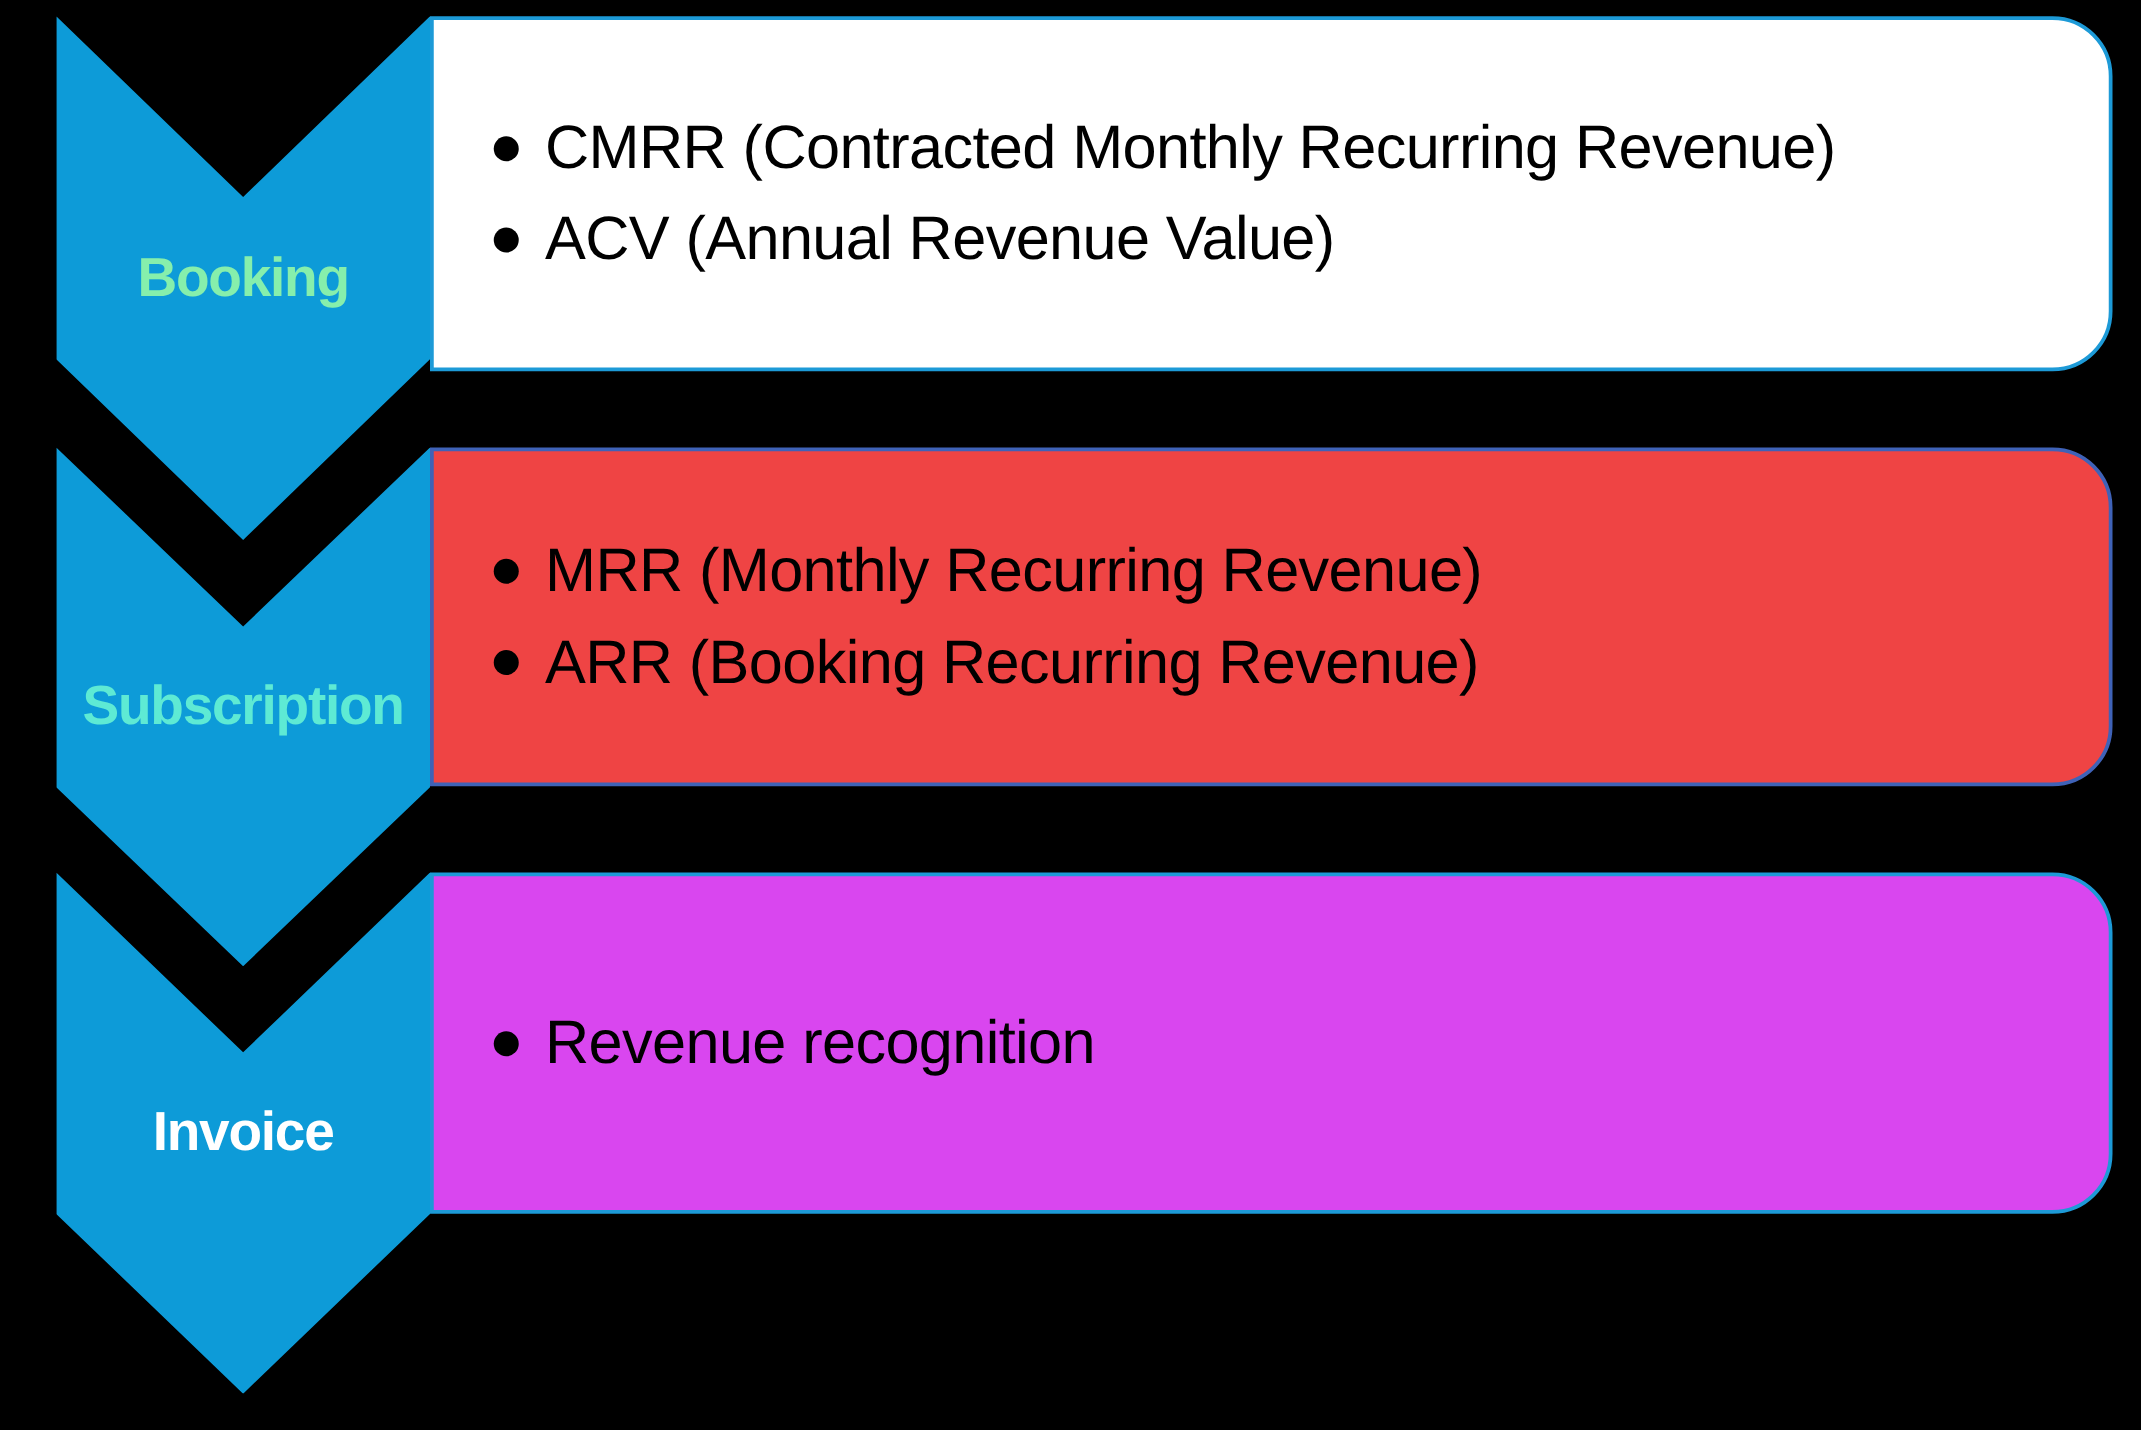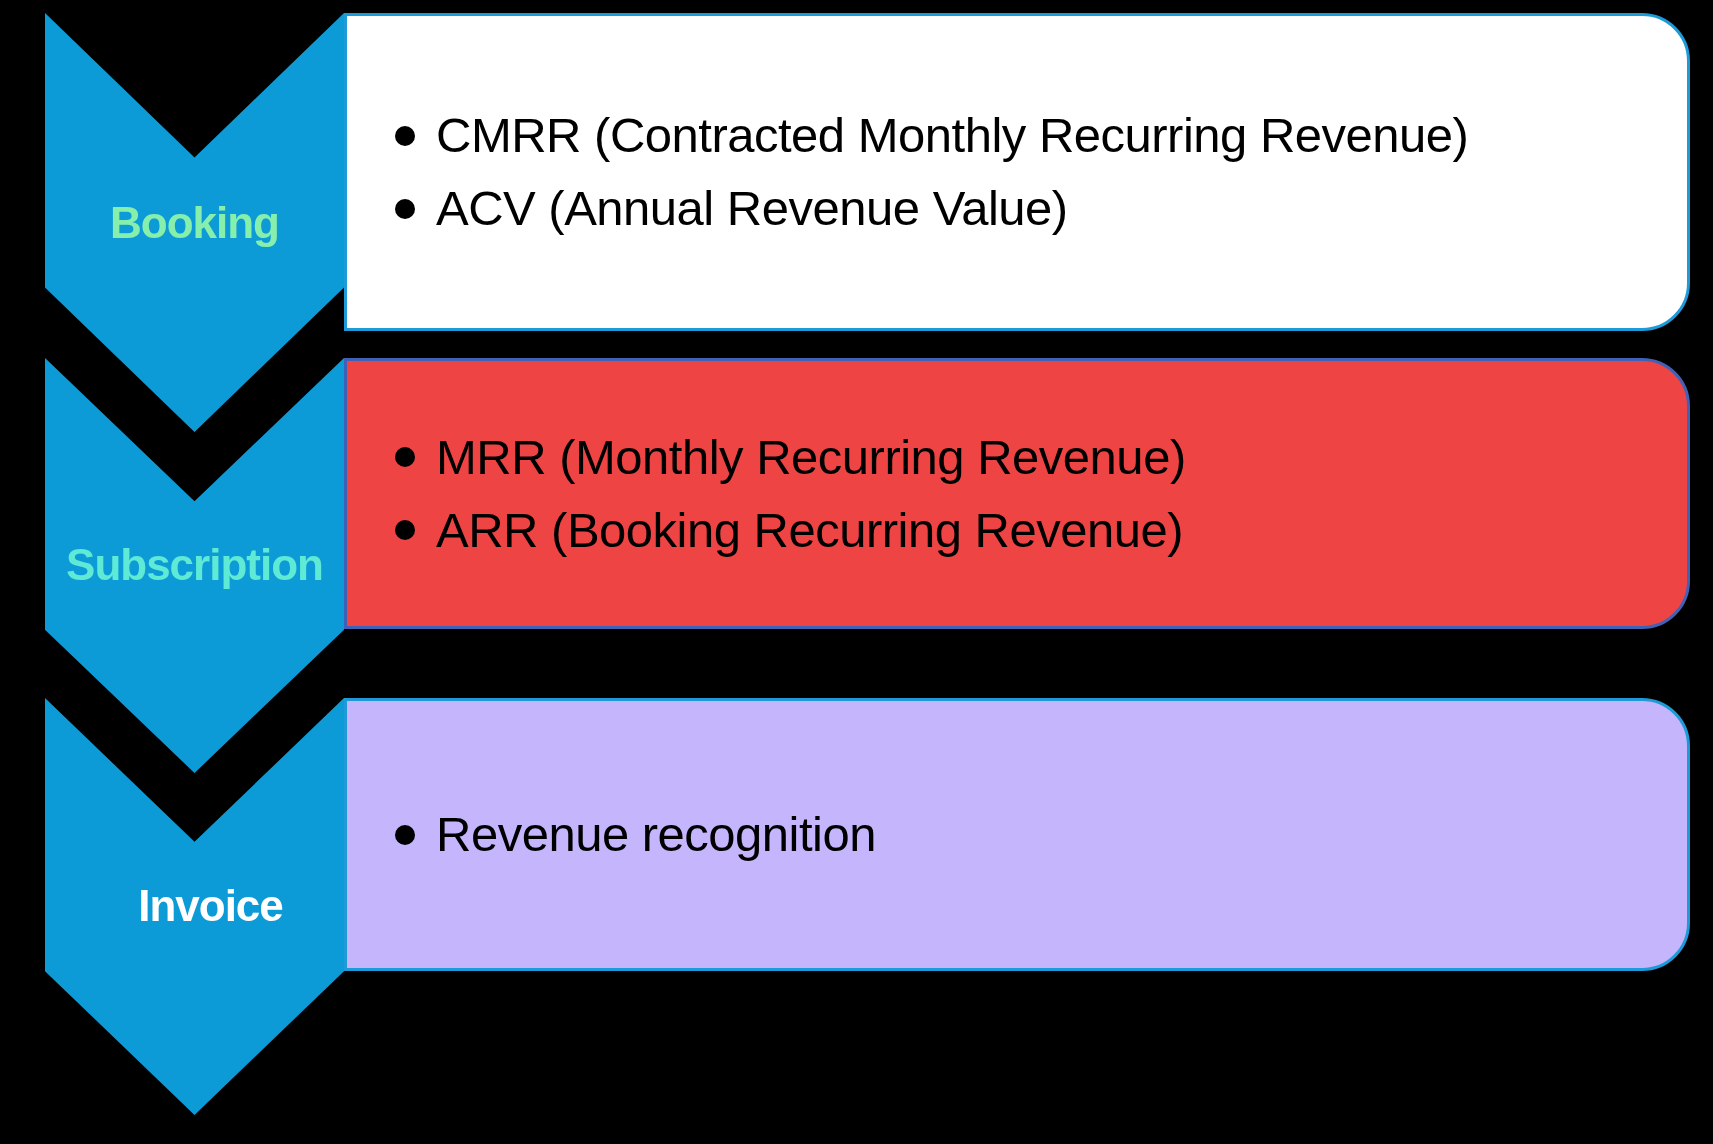--- a/index.html
+++ b/index.html
@@ -33,38 +33,38 @@
     height: 62px;
     line-height: 62px;
     text-align: center;
     font-size: 44px;
     font-weight: bold;
     letter-spacing: -1px;
     white-space: nowrap;
   }
   .label-1 { top: 192px; }
   .label-2 { top: 534px; }
-  .label-3 { top: 875px; margin-left: 16px; }
+  .label-3 { top: 875px; }
 
   
   .detail-box {
     position: absolute;
     left: 344px;
     width: 1346px;
     box-sizing: border-box;
     border-style: solid;
     border-width: 3px;
     border-radius: 0 48px 48px 0;
     display: flex;
     flex-direction: column;
     justify-content: center;
     padding-left: 48px;
     padding-right: 30px;
   }
-  .box-1 { top: 13px;  height: 318px; }
+  .box-1 { top: 13px;  height: 284px; }
   .box-2 { top: 358px; height: 271px; }
   .box-3 { top: 698px; height: 273px; }
 
   .bullet-line {
     display: flex;
     align-items: center;
     height: 73px;
   }
   .bullet-dot {
     flex: 0 0 auto;
@@ -107,20 +107,20 @@
       <span class="bullet-text">MRR (Monthly Recurring Revenue)</span>
     </div>
     <div class="bullet-line">
       <span class="bullet-dot"></span>
       <span class="bullet-text">ARR (Booking Recurring Revenue)</span>
     </div>
   </div>
 
   <div class="chevron chevron-3" style="background-color: rgb(13, 155, 216);"></div>
   <div class="stage-label label-3" style="color: rgb(255, 255, 255);">Invoice</div>
-  <div class="detail-box box-3" style="background-color: #c4b5fd; border-color: rgb(29, 154, 215); color: rgb(0, 0, 0);">
+  <div class="detail-box box-3" style="background-color: #d946ef; border-color: rgb(29, 154, 215); color: rgb(0, 0, 0);">
     <div class="bullet-line">
       <span class="bullet-dot"></span>
       <span class="bullet-text">Revenue recognition</span>
     </div>
   </div>
 
 </div>
 
 </body></html>

